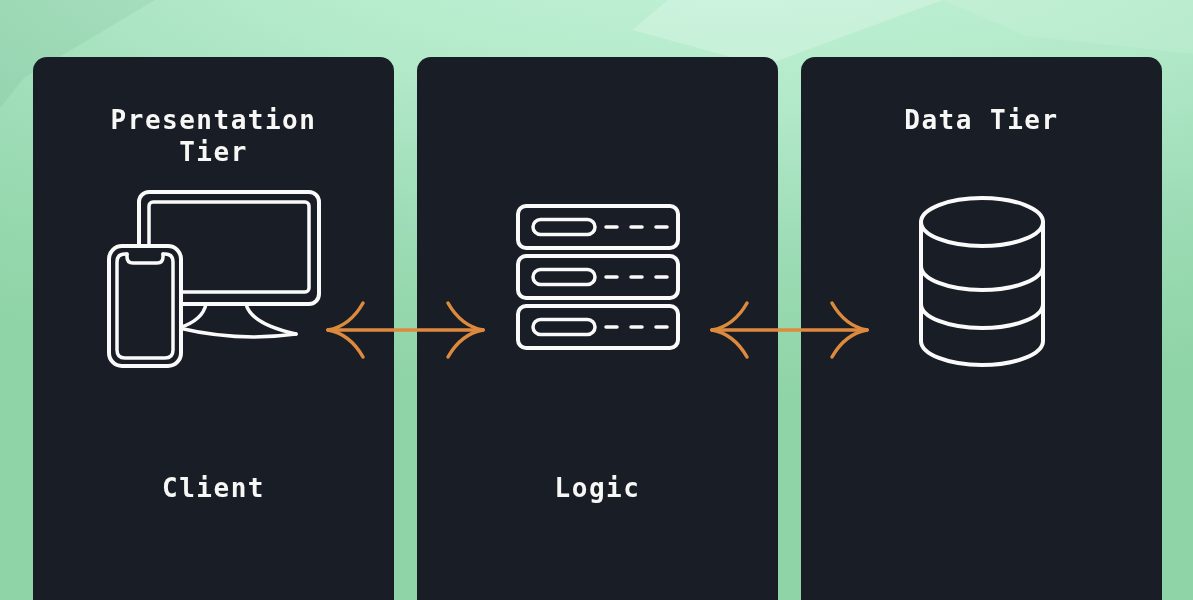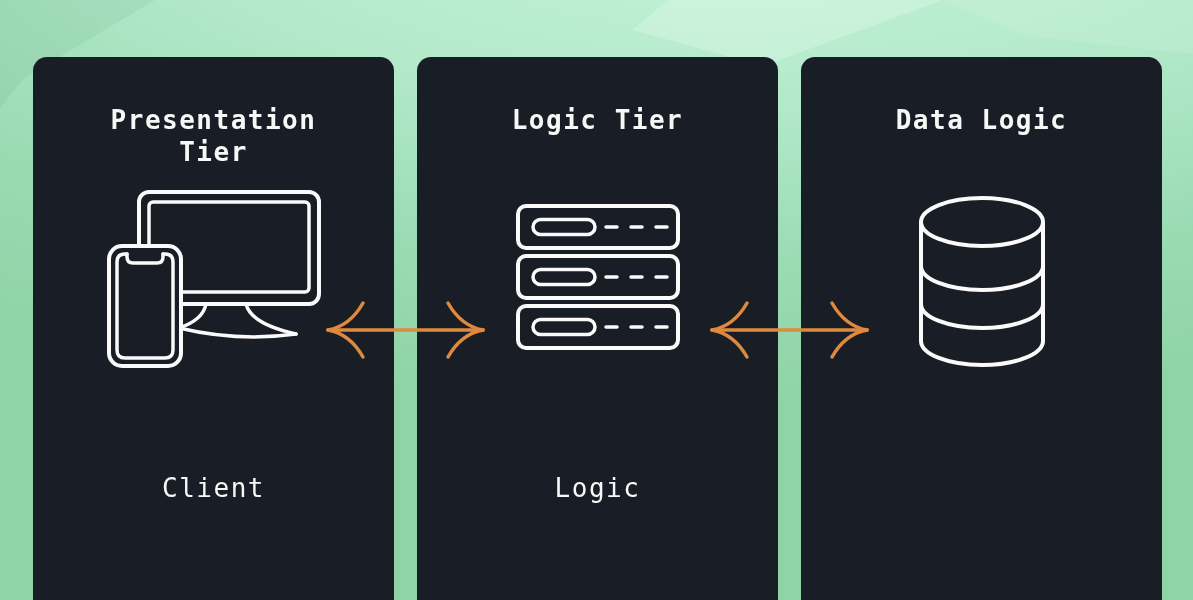--- a/index.html
+++ b/index.html
@@ -51,21 +51,21 @@
     font-weight: bold;
     line-height: 32px;
     letter-spacing: 1.5px;
   }
   .tier-label {
     position: absolute;
     top: 415px; left: 0; right: 0;
     text-align: center;
     color: #f7f8f6;
     font-size: 26px;
-    font-weight: normal;
+    font-weight: bold;
     line-height: 32px;
     letter-spacing: 1.5px;
   }
   .tier-icon {
     position: absolute;
     left: 50%;
     transform: translateX(-50%);
   }
   .icon-client   { top: 131px; }
   .icon-server   { top: 147px; }
@@ -102,39 +102,38 @@
             <rect x="6" y="58" width="72" height="120" rx="13" fill="#191d26" stroke-width="4"></rect>
             <path d="M24 66 H22 Q14 66 14 74 V162 Q14 170 22 170 H62 Q70 170 70 162 V74 Q70 66 62 66 H60" stroke-width="3.5"></path>
             <path d="M24 66 L24 69 Q24 75 30 75 L54 75 Q60 75 60 69 L60 66" stroke-width="3.5"></path>
           </g>
         </g>
       </svg>
       <div class="tier-label">Client</div>
     </div>
 
     <div class="panel">
-      <div class="tier-title">Logic Tier</div>
       <svg class="tier-icon icon-server" width="164" height="146" viewBox="0 0 164 146" fill="none">
         <g stroke="#fafafa" stroke-linecap="round" stroke-linejoin="round">
           <rect x="2" y="2" width="160" height="42" rx="8" stroke-width="4"></rect>
           <rect x="2" y="52" width="160" height="42" rx="8" stroke-width="4"></rect>
           <rect x="2" y="102" width="160" height="42" rx="8" stroke-width="4"></rect>
           <rect x="17" y="15.5" width="62" height="15" rx="7.5" stroke-width="3.5"></rect>
           <rect x="17" y="65.5" width="62" height="15" rx="7.5" stroke-width="3.5"></rect>
           <rect x="17" y="115.5" width="62" height="15" rx="7.5" stroke-width="3.5"></rect>
           <path d="M90 23 h11 M115 23 h11 M140 23 h11" stroke-width="3.5"></path>
           <path d="M90 73 h11 M115 73 h11 M140 73 h11" stroke-width="3.5"></path>
           <path d="M90 123 h11 M115 123 h11 M140 123 h11" stroke-width="3.5"></path>
         </g>
       </svg>
       <div class="tier-label">Logic</div>
     </div>
 
     <div class="panel">
-      <div class="tier-title">Data Logic</div>
+      <div class="tier-title">Data Tier</div>
       <svg class="tier-icon icon-database" width="130" height="172" viewBox="0 0 130 172" fill="none">
         <g stroke="#fafafa" stroke-linecap="round" stroke-linejoin="round" stroke-width="4">
           <ellipse cx="65" cy="27" rx="61" ry="24"></ellipse>
           <path d="M4 27 V146 a61 24 0 0 0 122 0 V27"></path>
           <path d="M4 71 a61 24 0 0 0 122 0"></path>
           <path d="M4 109 a61 24 0 0 0 122 0"></path>
         </g>
       </svg>
     </div>
 

